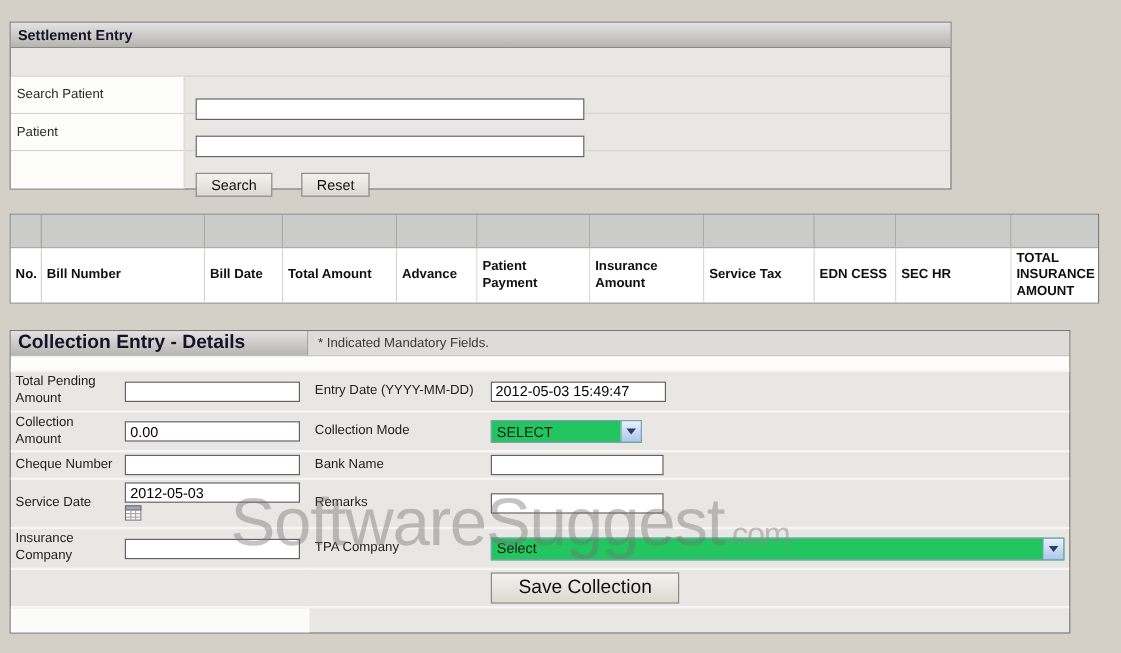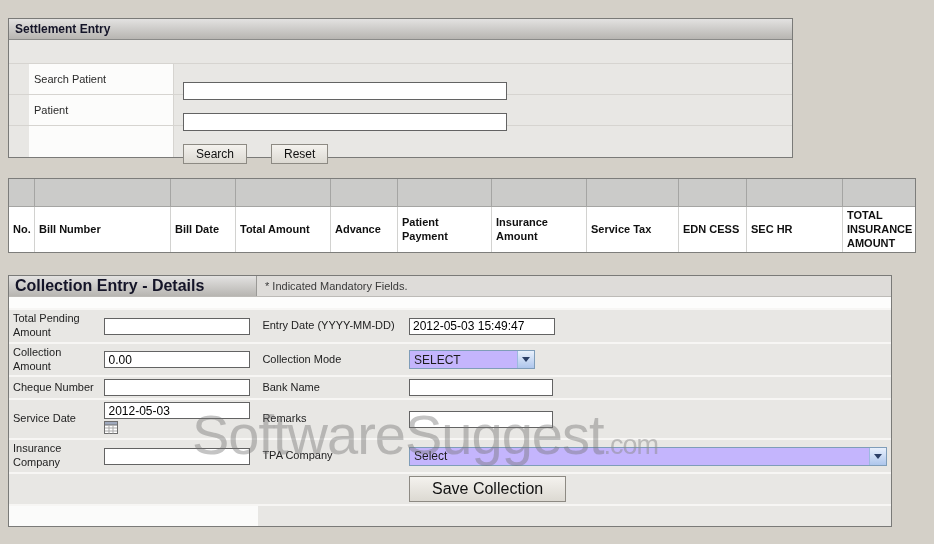--- a/index.html
+++ b/index.html
@@ -20,21 +20,21 @@
     border-bottom: 1px solid #8a8a88;
     display: flex; align-items: center;
     padding: 0 6px;
     font-weight: bold; font-size: 12px; color: #141428;
   }
 
   
   .settlement { width: 785px; }
   .s-body { }
   .s-spacer { height: 24px; border-bottom: 1px solid #d6d4d0; }
-  .s-row { display: flex; align-items: center; height: 31px; border-bottom: 1px solid #d6d4d0; padding-left: 20px; }
+  .s-row { display: flex; align-items: center; height: 31px; border-bottom: 1px solid #d6d4d0; }
   .s-row:last-child { border-bottom: none; }
   .s-label {
     width: 145px; align-self: stretch; display: flex; align-items: center;
     background: #fcfcfb; border-right: 1px solid #d6d4d0; padding-left: 5px;
     color: #2a2a2a;
   }
   .s-field { padding-left: 9px; display: flex; align-items: center; gap: 24px; margin-top: 24px; }
   .in-lg {
     width: 324px; height: 18px;
     border: 1px solid #636363; background: #fff;
@@ -85,21 +85,21 @@
   .in-sm {
     width: 146px; height: 17px;
     border: 1px solid #636363; background: #fff;
     font-family: "Liberation Sans", sans-serif; font-size: 12px; padding: 0 3px;
   }
   .in-md { width: 144px; }
   .cal { display: inline-block; margin-top: 2px; cursor: pointer; line-height: 0; }
 
   
   .selbox {
-    height: 19px; background: #c4b5fd; border: 1px solid #7f9db9;
+    height: 19px; background: #22c55e; border: 1px solid #7f9db9;
     display: flex; align-items: center; justify-content: space-between;
     font-size: 12px; padding-left: 4px; cursor: pointer;
   }
   .sel-sm { width: 126px; }
   .sel-wide { width: 478px; }
   .sel-btn {
     width: 17px; align-self: stretch;
     background: linear-gradient(#e8f0fc, #aec6ec);
     border-left: 1px solid #9db9e0;
     display: flex; align-items: center; justify-content: center;

